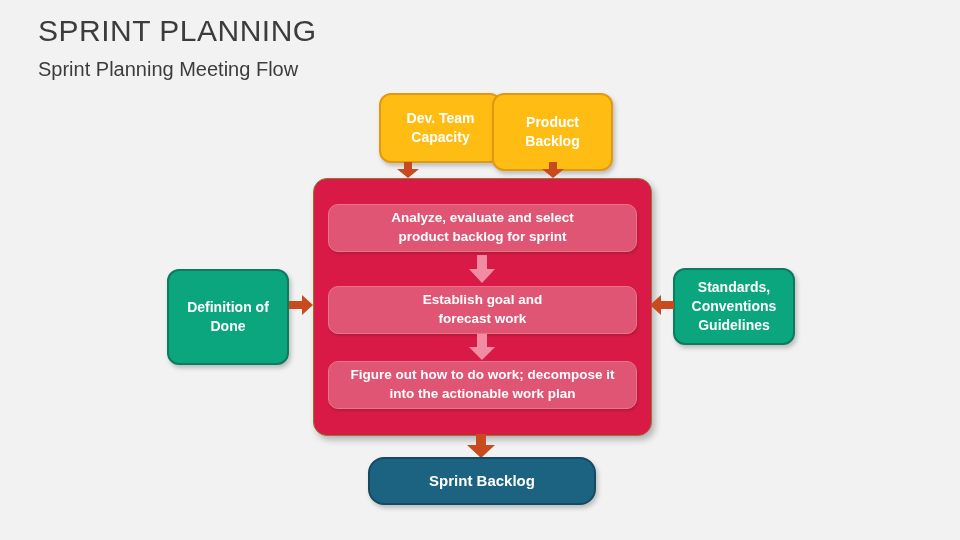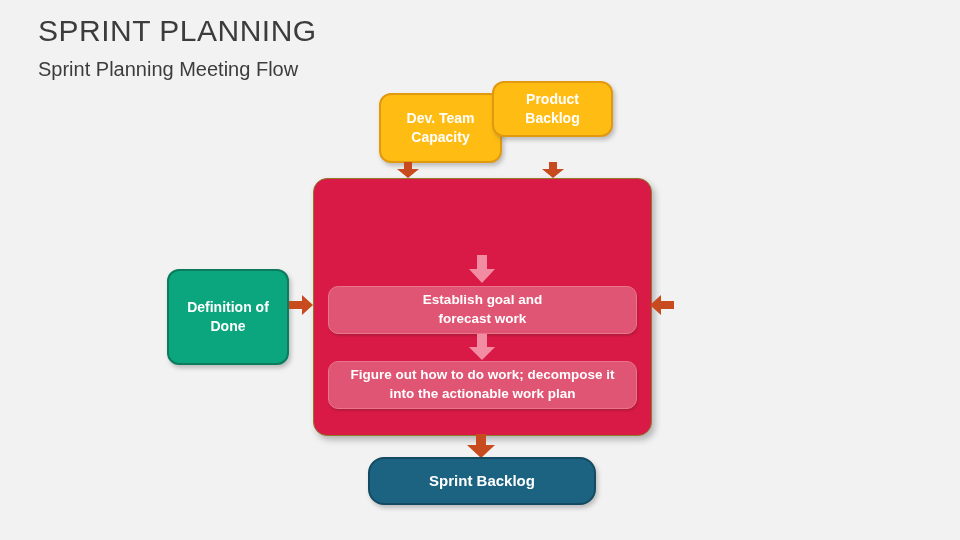--- a/index.html
+++ b/index.html
@@ -57,37 +57,41 @@
 
 <div class="stage">
 
   <div class="slide-title">SPRINT PLANNING</div>
   <div class="slide-subtitle">Sprint Planning Meeting Flow</div>
 
   <div class="box box-yellow" style="left:347px;top:93px;width:123px;height:70px;margin-left:32px;">
     <span>Dev. Team
 Capacity</span>
   </div>
-  <div class="box box-yellow" style="left:492px;top:81px;width:121px;height:56px;">
+  <div class="box box-yellow" style="left:492px;top:93px;width:121px;height:78px;">
     <span>Product
 Backlog</span>
   </div>
 
   <div class="arrow" style="left:397px;top:162px;">
     <svg width="22" height="16" viewBox="0 0 22 16">
         <polygon points="7,0 15,0 15,7 22,7 11,16 0,7 7,7" fill="#c84a1f"></polygon>
       </svg>
   </div>
   <div class="arrow" style="left:542px;top:162px;">
     <svg width="22" height="16" viewBox="0 0 22 16">
         <polygon points="7,0 15,0 15,7 22,7 11,16 0,7 7,7" fill="#c84a1f"></polygon>
       </svg>
   </div>
 
   <div class="box-red-container">
+    <div class="box-pink" style="top:25px;">
+      <span>Analyze, evaluate and select
+product backlog for sprint</span>
+    </div>
     <div class="arrow" style="left:155px;top:76px;">
       <svg width="26" height="28" viewBox="0 0 26 28">
           <polygon points="8,0 18,0 18,14 26,14 13,28 0,14 8,14" fill="#f18ca2"></polygon>
         </svg>
     </div>
     <div class="box-pink" style="top:107px;align-items:center;">
       <span>Establish goal and
 forecast work</span>
     </div>
     <div class="arrow" style="left:155px;top:155px;">
@@ -104,20 +108,25 @@
   <div class="box box-green" style="left:167px;top:269px;width:122px;height:96px;">
     <span>Definition of
 Done</span>
   </div>
   <div class="arrow" style="left:289px;top:295px;">
     <svg width="24" height="20" viewBox="0 0 24 20">
         <polygon points="0,6 13,6 13,0 24,10 13,20 13,14 0,14" fill="#c84a1f"></polygon>
       </svg>
   </div>
 
+  <div class="box box-green" style="left:673px;top:268px;width:122px;height:77px;">
+    <span>Standards,
+Conventions
+Guidelines</span>
+  </div>
   <div class="arrow" style="left:650px;top:295px;">
     <svg width="24" height="20" viewBox="0 0 24 20">
         <polygon points="24,6 11,6 11,0 0,10 11,20 11,14 24,14" fill="#c84a1f"></polygon>
       </svg>
   </div>
 
   <div class="arrow" style="left:467px;top:434px;">
     <svg width="28" height="24" viewBox="0 0 28 24">
         <polygon points="9,0 19,0 19,11 28,11 14,24 0,11 9,11" fill="#c84a1f"></polygon>
       </svg>

